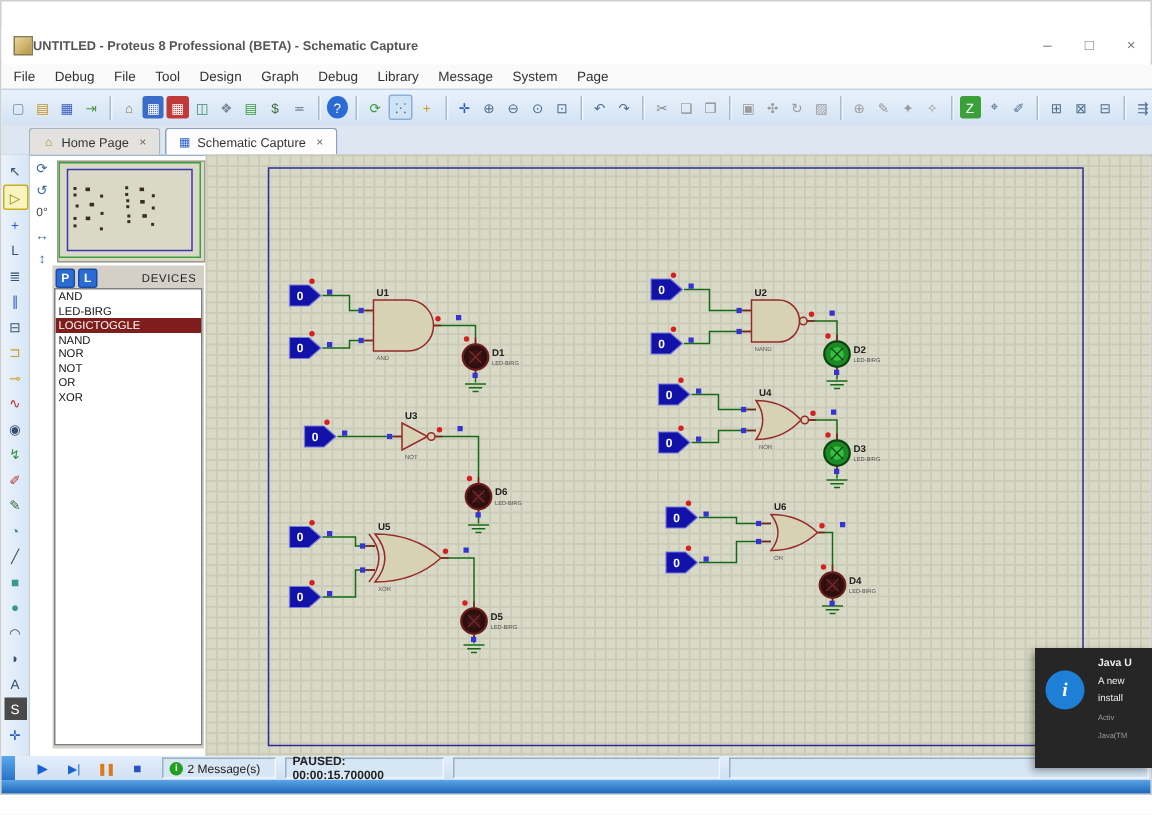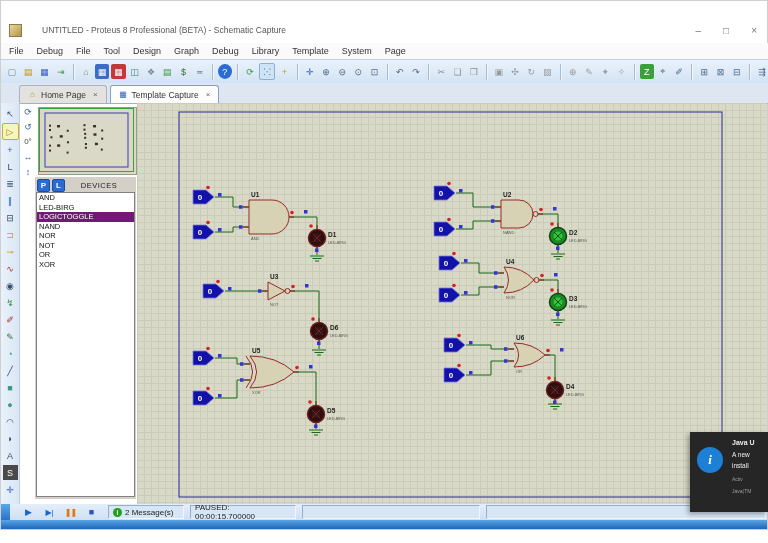--- a/index.html
+++ b/index.html
@@ -1,21 +1,21 @@
 <!DOCTYPE html>
 <html><head>
 <meta charset="utf-8">
 <style>
   html,body{margin:0;padding:0;background:#fff;font-family:"Liberation Sans",sans-serif;}
   #page{position:relative;width:768px;height:543px;background:#fff;overflow:hidden;}
   #appwin{position:absolute;left:0;top:0;width:766px;height:528px;border:1px solid #cfcfcf;background:#fff;}
   
   .titlebar{position:absolute;left:0;top:18px;width:100%;height:22px;background:#fff;display:flex;align-items:center;}
   .appicon{width:11px;height:11px;margin-left:8px;background:linear-gradient(135deg,#e8d8a0,#b89440);border:1px solid #8a7a50;}
-  .apptitle{font-size:8.5px;color:#555;margin-left:20px;}
+  .apptitle{font-size:8.5px;color:#555;margin-left:0;font-weight:bold;}
   .wincontrols{position:absolute;right:10px;top:0;height:22px;display:flex;align-items:center;gap:22px;color:#777;font-size:10px;}
   .wincontrols span{cursor:default;}
   
   .menubar{position:absolute;left:0;top:42px;width:100%;height:16px;background:#fbfafa;display:flex;align-items:center;padding-left:8px;gap:13px;font-size:9px;color:#333;}
   
   .toolbar{position:absolute;left:0;top:58px;width:100%;height:23px;background:linear-gradient(#e9f2fb,#d3e3f4);border-top:1px solid #c2d2e4;border-bottom:1px solid #b6c6da;display:flex;align-items:center;padding-left:3px;}
   .tbtn{width:15px;height:15px;margin:0 1px;display:flex;align-items:center;justify-content:center;font-size:9px;color:#4a6a8a;border-radius:2px;}
   .tbtn.sel{background:#cfe3f6;border:1px solid #8ab0d8;}
   .tsep{width:1px;height:16px;background:#aabccd;margin:0 4px;box-shadow:1px 0 0 #f0f6fc;}
   
@@ -30,24 +30,24 @@
   .mbtn.sel{background:#f8f4c0;border:1px solid #c8b020;border-radius:2px;}
   
   .rotatebar{position:absolute;left:19px;top:104px;width:16px;height:90px;display:flex;flex-direction:column;align-items:center;gap:2px;font-size:9px;color:#3a6aa0;}
   .rbtn{width:14px;height:13px;display:flex;align-items:center;justify-content:center;}
   
   .minimap{position:absolute;left:37px;top:106px;width:97px;height:66px;background:#dad9c8;border:1px solid #9a9a8a;}
   
   .devpanel{position:absolute;left:34px;top:176px;width:101px;height:322px;background:#d4d0c8;}
   .devheader{height:14px;display:flex;align-items:center;gap:2px;padding:1px 2px;}
   .plbtn{width:11px;height:11px;background:#2a6cd4;color:#fff;font-size:8px;font-weight:bold;display:flex;align-items:center;justify-content:center;border-radius:2px;border:1px solid #1a4ca4;}
-  .devtitle{flex:1;text-align:center;font-size:7.5px;color:#222;padding-right:3px;letter-spacing:.5px;}
+  .devtitle{flex:1;text-align:right;font-size:7.5px;color:#222;padding-right:3px;letter-spacing:.5px;}
   .devlist{position:absolute;left:1px;top:15px;width:97px;height:303px;background:#fff;border:1px solid #808080;overflow:hidden;}
   .devitem{font-size:7.5px;color:#111;padding:0 2px;height:9.5px;line-height:9.5px;white-space:nowrap;}
-  .devitem.sel{background:#701a75;color:#fff;}
+  .devitem.sel{background:#7f1d1d;color:#fff;}
   
   .canvas{position:absolute;left:136px;top:102px;width:630px;height:401px;background-color:#d9d9c7;
     background-image:linear-gradient(#cbcbb8 1px,transparent 1px),linear-gradient(90deg,#cbcbb8 1px,transparent 1px);
     background-size:7px 7px;}
   .canvas svg{position:absolute;left:0;top:0;}
   
   .statusbar{position:absolute;left:0;top:503px;width:100%;height:16px;background:linear-gradient(#e4eefb,#cfe0f2);display:flex;align-items:center;font-size:8px;color:#222;}
   .simstrip{width:9px;height:16px;background:linear-gradient(#5aa8ec,#2a72c8);margin-right:8px;}
   .simbtn{width:13px;height:13px;margin:0 4px;display:flex;align-items:center;justify-content:center;font-size:9px;}
   .panel{height:12px;border:1px solid #9ab0c4;border-right-color:#f0f6fc;border-bottom-color:#f0f6fc;background:#d7e6f4;display:flex;align-items:center;padding:0 4px;margin-left:6px;}
@@ -82,21 +82,21 @@
 
     <div class="menubar">
         <span>File</span>
         <span>Debug</span>
         <span>File</span>
         <span>Tool</span>
         <span>Design</span>
         <span>Graph</span>
         <span>Debug</span>
         <span>Library</span>
-        <span>Template</span>
+        <span>Message</span>
         <span>System</span>
         <span>Page</span>
       </div>
     <div class="toolbar">
         <div class="tbtn" style="color: rgb(122, 138, 154);">▢</div>
         <div class="tbtn" style="color: rgb(200, 144, 24);">▤</div>
         <div class="tbtn" style="color: rgb(58, 92, 192);">▦</div>
         <div class="tbtn" style="color: rgb(74, 154, 74);">⇥</div>
         <div class="tsep"></div>
         <div class="tbtn" style="color: rgb(138, 122, 80);">⌂</div>
@@ -148,21 +148,21 @@
         <div class="tbtn" style="color: rgb(74, 106, 138);">⇶</div>
       </div>
     <div class="tabbar">
         <div class="tab">
           <span class="ticon" style="color: rgb(176, 136, 40);">⌂</span>
           <span>Home Page</span>
           <span class="tclose">×</span>
         </div>
         <div class="tab active">
           <span class="ticon" style="color: rgb(42, 92, 200);">▦</span>
-          <span>Template Capture</span>
+          <span>Schematic Capture</span>
           <span class="tclose">×</span>
         </div>
       </div>
 
     <div class="modebar">
         <div class="mbtn">↖</div>
         <div class="mbtn sel" style="color: rgb(154, 138, 16);">▷</div>
         <div class="mbtn" style="color: rgb(42, 92, 196);">+</div>
         <div class="mbtn">L</div>
         <div class="mbtn">≣</div>
@@ -515,21 +515,21 @@
     <div class="statusbar">
       <div class="simstrip"></div>
       <div class="simbtn" style="color:#1a62d4;">▶</div>
       <div class="simbtn" style="color:#1a62d4;font-size:8px;">▶|</div>
       <div class="simbtn" style="color:#e07818;font-size:8px;letter-spacing:-1px;">❚❚</div>
       <div class="simbtn" style="color:#2a52c0;">■</div>
       <div class="panel" style="width:66px;">
         <div class="msgicon">i</div>
         <span>2 Message(s)</span>
       </div>
-      <div class="panel" style="width:96px;">
+      <div class="panel" style="width:96px;font-weight:bold;">
         <span>PAUSED: 00:00:15.700000</span>
       </div>
       <div class="panel" style="width:168px;"></div>
       <div class="panel" style="width:270px;"></div>
     </div>
 
     <div class="bottombar"></div>
   </div>
 
   <div class="notify">

